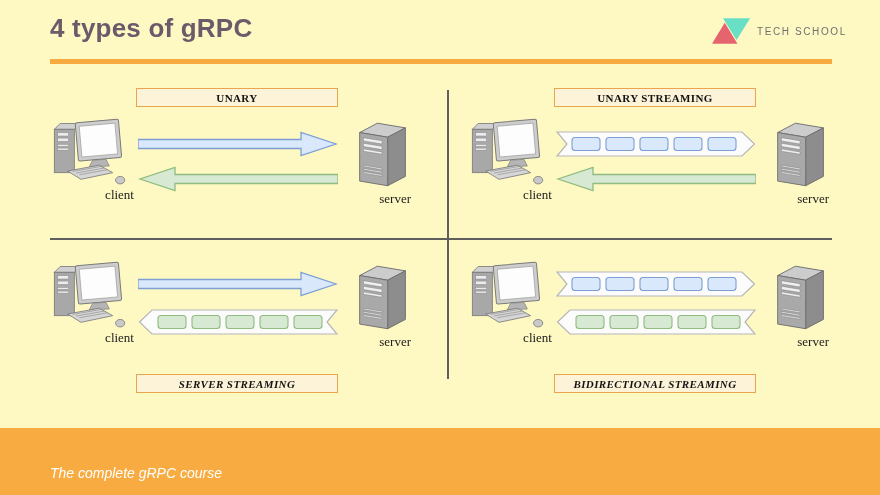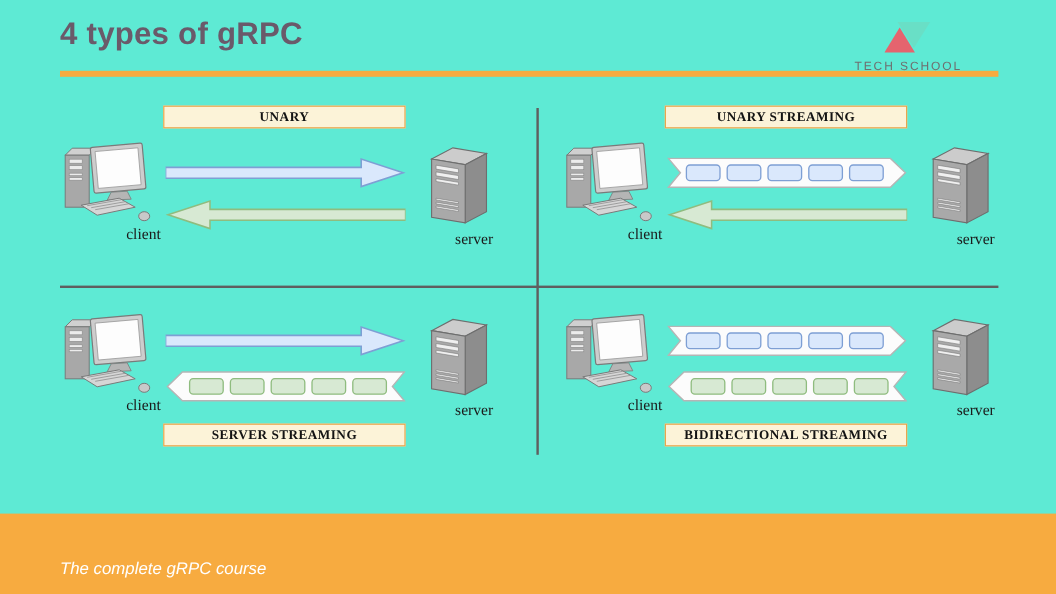--- a/index.html
+++ b/index.html
@@ -1,29 +1,29 @@
 <!DOCTYPE html>
 <html style="--accent-orange: #f7ab40; --title-text: #6a5a6a; --label-box-fill: #fcf3d8; --label-box-border: #eaa64d; --request-blue-fill: #dae8fc; --request-blue-stroke: #7e9fd4; --response-green-fill: #d7e9d3; --response-green-stroke: #8fbc7f; --stream-fill: #fcfcfc; --stream-stroke: #b5b5b5; --divider: #5f5f5f; --logo-pink: #e5646e; --logo-teal: #69dfc6; --logo-text: #6f6f6f; --footer-text: #ffffff;"><head>
 <meta charset="utf-8">
 <style>
   html,body{margin:0;padding:0;background:#e9e9e9;}
   .slide{
-    position:relative;width:880px;height:495px;background:#5eead4;
+    position:relative;width:880px;height:495px;background:#fef9c3;
     overflow:hidden;font-family:"Liberation Sans",sans-serif;
   }
   
   .title{
     position:absolute;left:50px;top:13px;font-size:26px;font-weight:bold;
     color:var(--title-text,#6a5a6a);letter-spacing:.2px;
   }
   .rule{
     position:absolute;left:50px;top:59px;width:782px;height:5px;
     background:var(--accent-orange,#f7ab40);
   }
-  .logo{position:absolute;left:712px;top:17px;display:flex;align-items:center;gap:5px;flex-direction:column;}
+  .logo{position:absolute;left:712px;top:17px;display:flex;align-items:center;gap:5px;}
   .logo-mark{width:40px;height:28px;display:block;}
   .logo-text{
     font-size:10px;letter-spacing:1.6px;color:var(--logo-text,#6f6f6f);
     white-space:nowrap;
   }
   
   .divider-v{position:absolute;left:447px;top:90px;width:1.6px;height:289px;background:var(--divider,#5f5f5f);}
   .divider-h{position:absolute;left:50px;top:238px;width:782px;height:1.6px;background:var(--divider,#5f5f5f);}
   
   .q{position:absolute;width:407px;height:168px;}
@@ -32,21 +32,21 @@
   #q-server-streaming{left:44px;top:258px;}
   #q-bidirectional{left:462px;top:258px;}
   .label-box{
     position:absolute;left:92px;width:200px;height:17px;
     background:var(--label-box-fill,#fcf3d8);border:1px solid var(--label-box-border,#eaa64d);
     display:flex;align-items:center;justify-content:center;
     font-family:"Liberation Serif","DejaVu Serif",serif;font-weight:bold;
     font-size:11px;color:#131313;letter-spacing:.4px;
   }
   .row-top .label-box{top:1px;}
-  .row-bottom .label-box{top:95px;}
+  .row-bottom .label-box{top:116px;font-style:italic;}
   .host{position:absolute;display:flex;flex-direction:column;align-items:flex-end;}
   .client-block{left:2px;width:88px;}
   .server-block{left:303px;width:64px;}
   .row-top .client-block{top:29px;}
   .row-top .server-block{top:31px;}
   .row-bottom .client-block{top:1px;}
   .row-bottom .server-block{top:3px;}
   .client-icon{width:86px;height:70px;display:block;}
   .server-icon{width:56px;height:72px;display:block;}
   .host-label{

